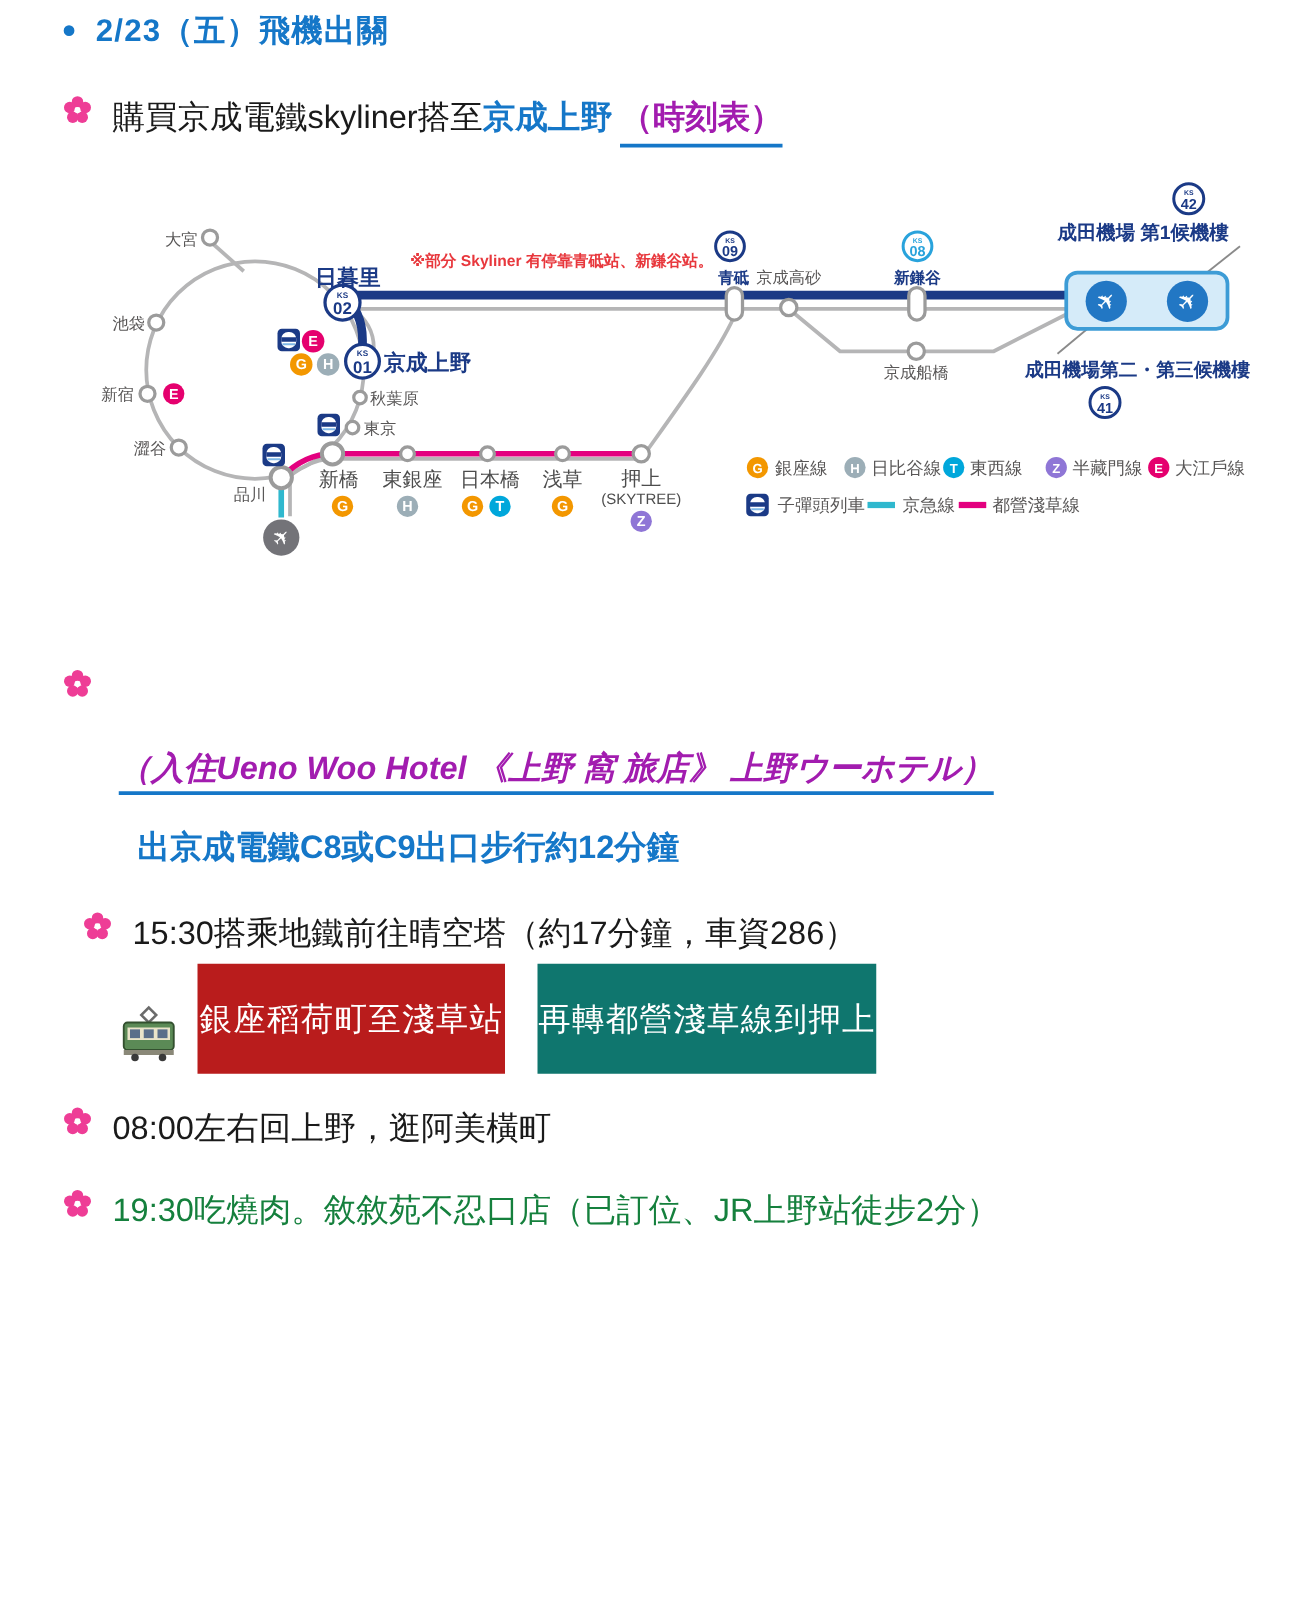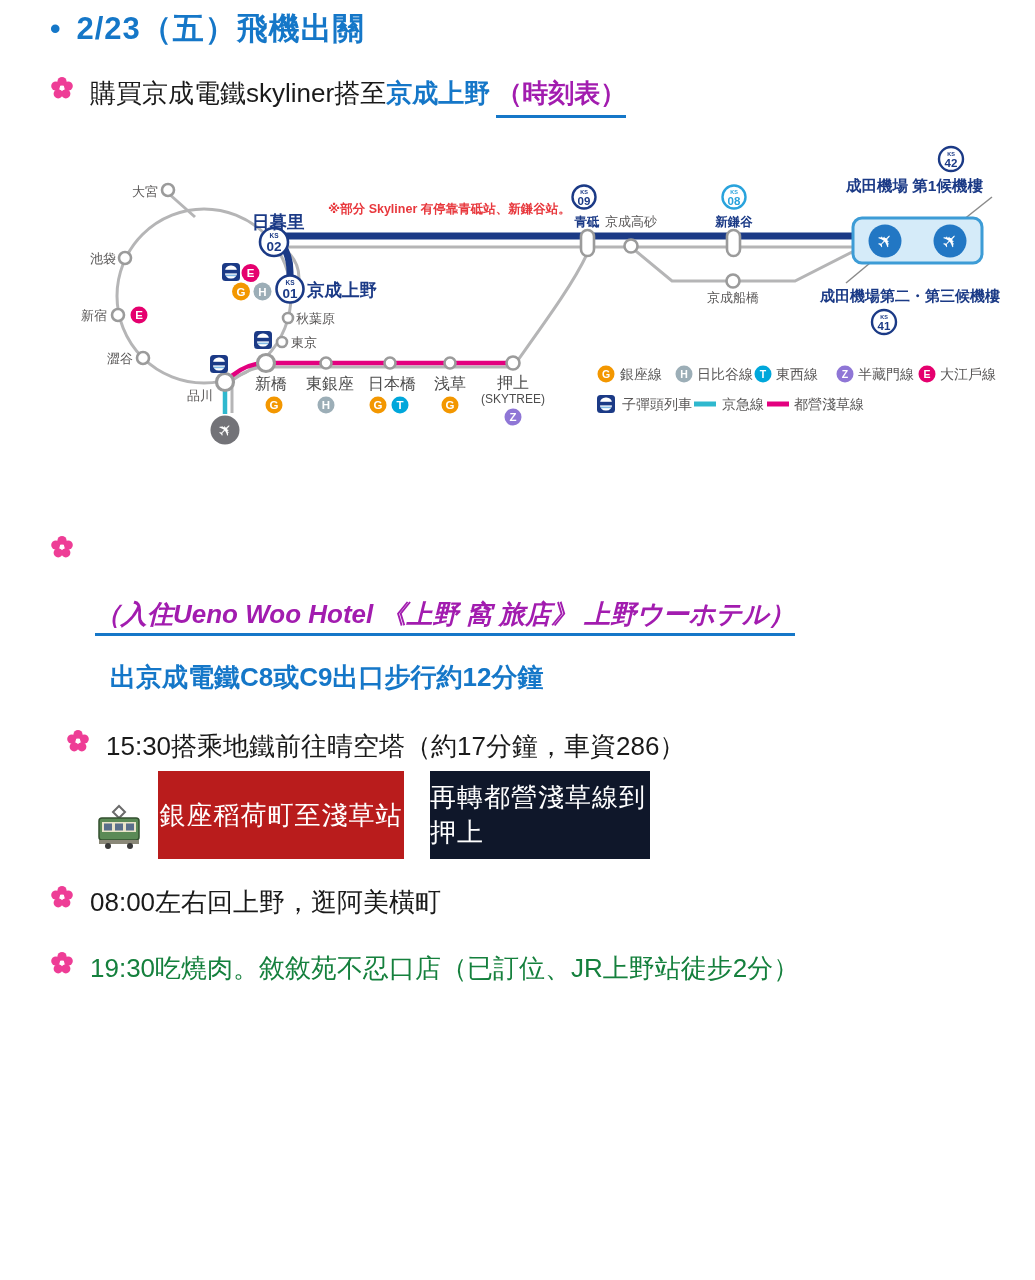--- a/index.html
+++ b/index.html
@@ -4,32 +4,32 @@
 <style>
   html,body{margin:0;padding:0;}
   body{
     width:1035px;height:1280px;position:relative;background:#ffffff;
     font-family:"Liberation Sans","DejaVu Sans",sans-serif;
     overflow:hidden;
   }
   .abs{position:absolute;white-space:nowrap;}
   .title-row{left:50px;top:8px;display:flex;align-items:center;}
   .title-bullet{color:#1577C8;font-size:30px;font-weight:bold;margin-right:16px;line-height:1;}
-  .title-text{color:#1577C8;font-size:31px;font-weight:bold;letter-spacing:1px;}
+  .title-text{color:#1577C8;font-size:25px;font-weight:bold;letter-spacing:1px;}
   .row{display:flex;font-size:26px;color:#1a1a1a;}
   .flower{width:24px;height:24px;margin-right:16px;flex:0 0 auto;}
   .blue-bold{color:#1577C8;font-weight:bold;}
   .blue-underline{color:#a21caf;font-weight:bold;border-bottom:3px solid #1577C8;padding-bottom:4px;}
   .steel{color:#15803d;}
   .hotel-link{left:95px;top:597px;font-size:26px;font-style:italic;}
   .exit-note{left:110px;top:660px;font-size:26px;}
   .hl-box{position:absolute;display:flex;align-items:center;justify-content:center;
     color:#ffffff;font-size:26px;letter-spacing:1px;}
   .box-orange{left:158px;top:771px;width:246px;height:88px;background:#b91c1c;}
-  .box-red{left:430px;top:771px;width:220px;height:88px;background:#0f172a;}
+  .box-red{left:430px;top:771px;width:271px;height:88px;background:#0f766e;}
   svg{overflow:visible;display:block;}
   .map-svg{position:absolute;left:85px;top:140px;}
   .map-svg text{font-family:"Liberation Sans","DejaVu Sans",sans-serif;}
 </style>
 </head>
 <body>
 
 <div class="abs title-row">
   <span class="title-bullet">•</span>
   <span class="title-text">2/23（五）飛機出關</span>

